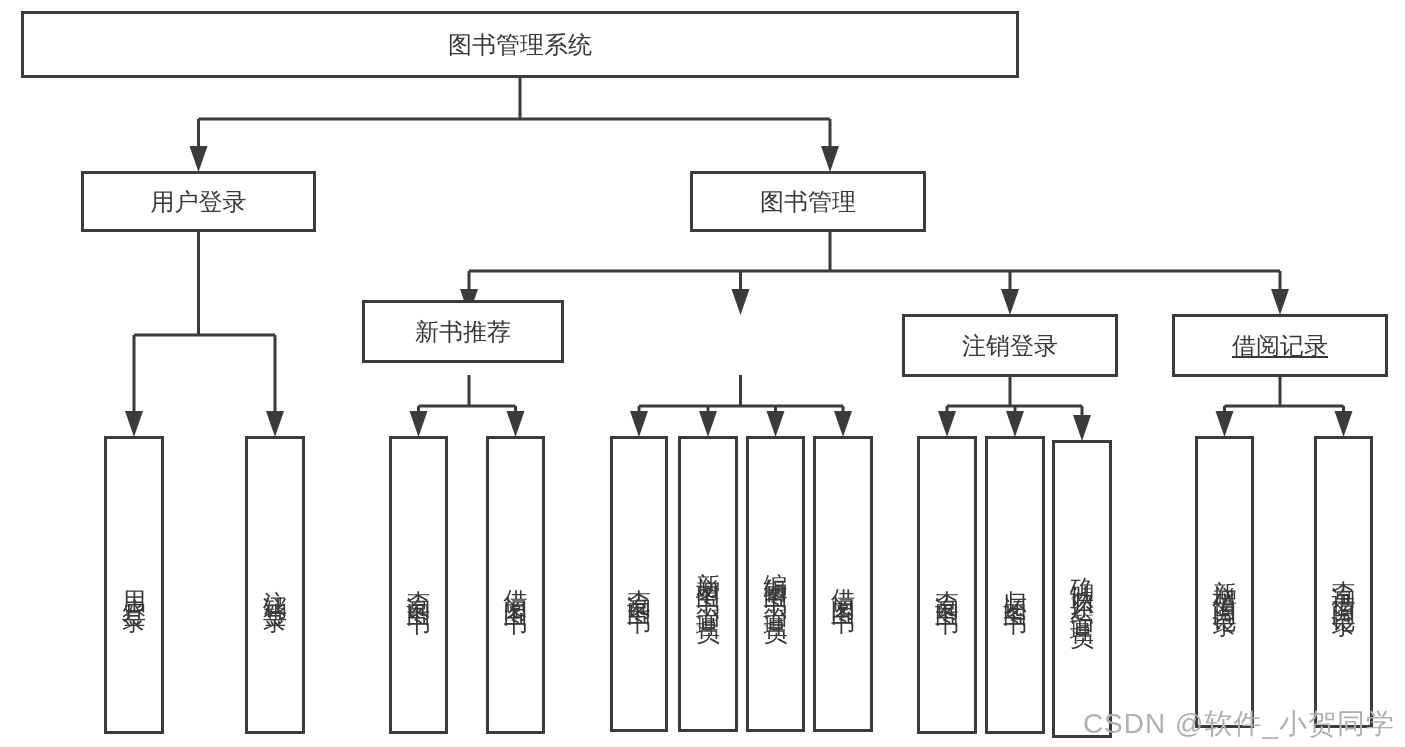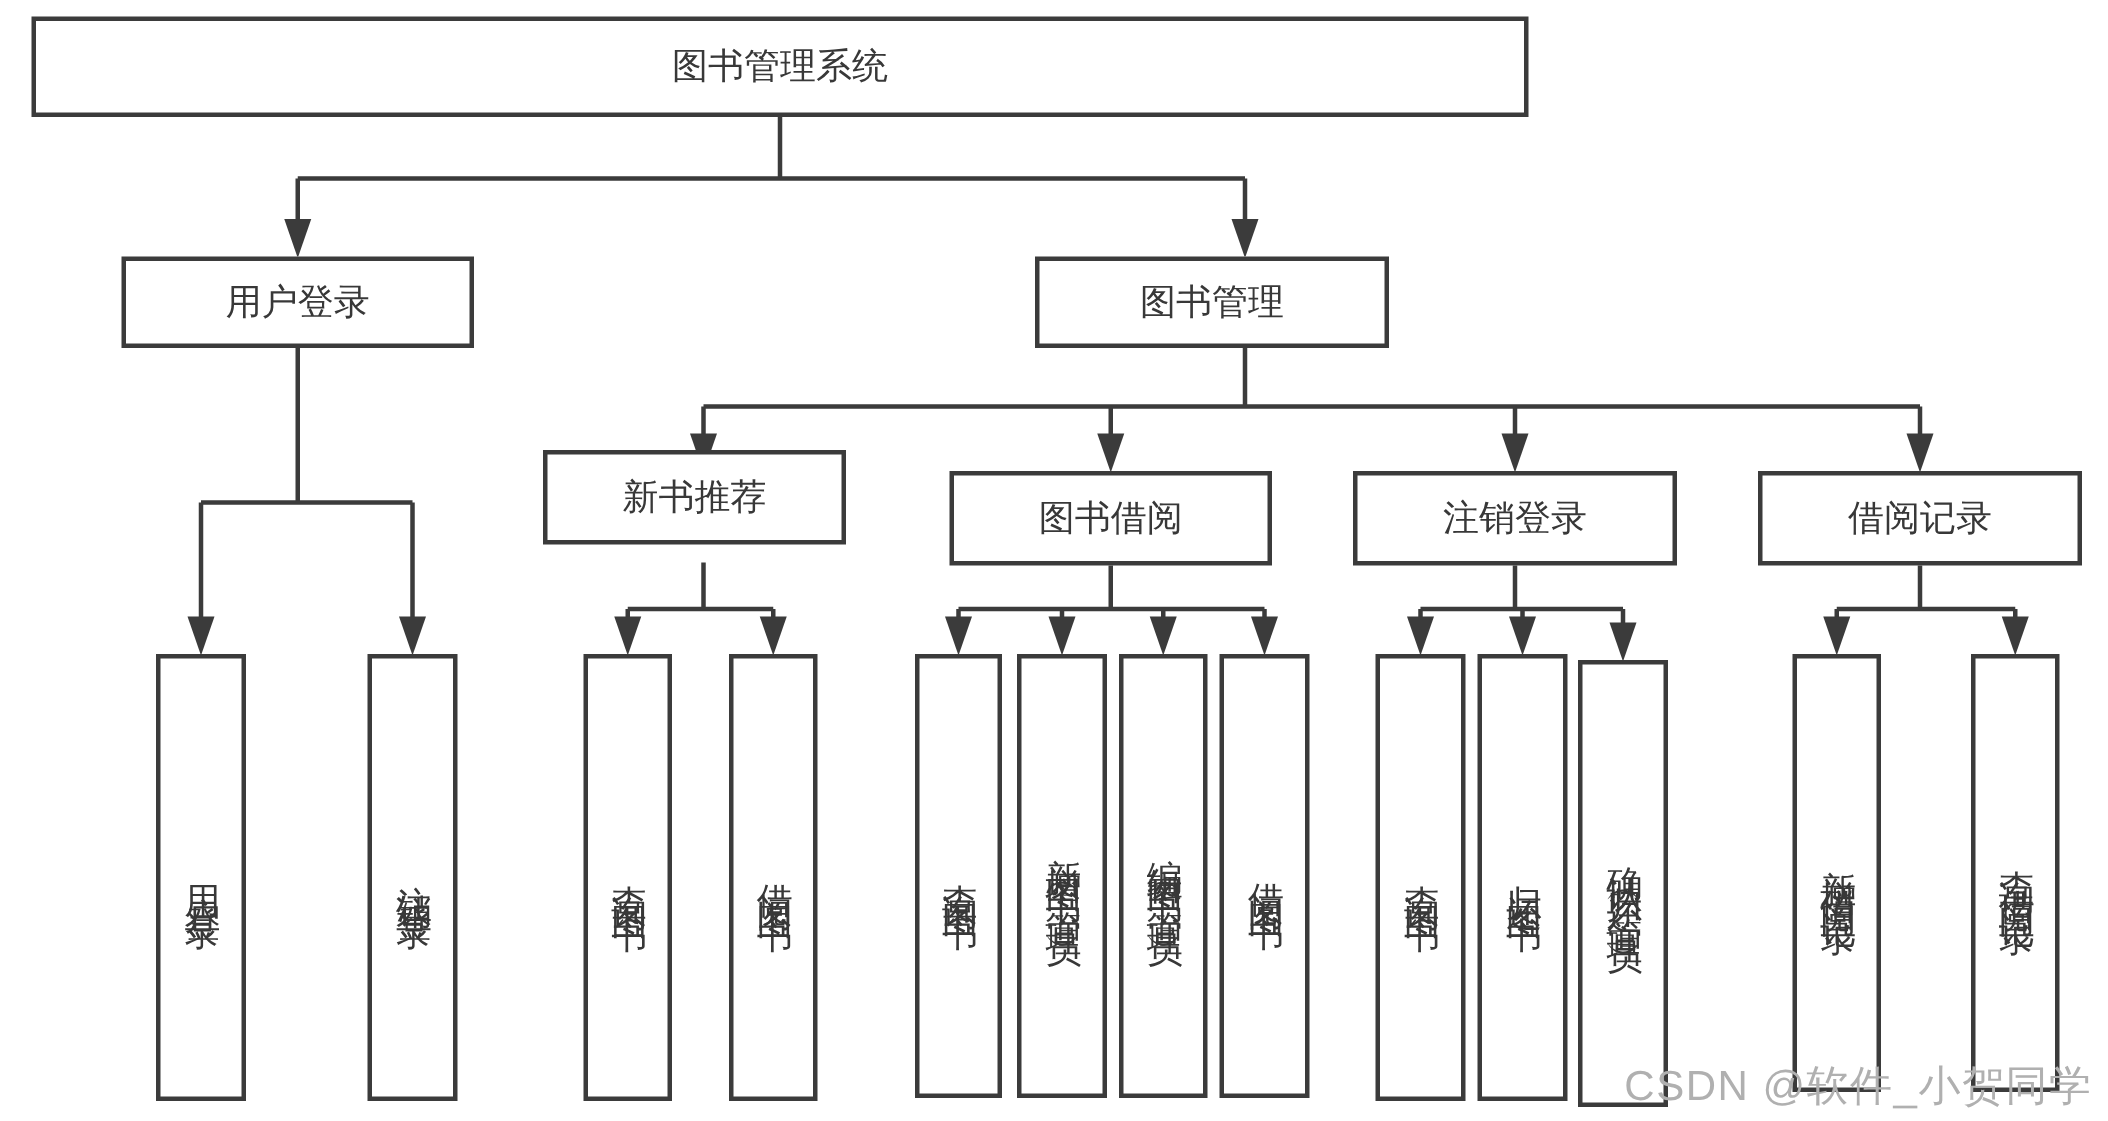--- a/index.html
+++ b/index.html
@@ -77,27 +77,24 @@
       </div>
       <div class="node" style="left: 81px; top: 171px; width: 235px; height: 61px;">
         <span class="node-label">用户登录</span>
       </div>
       <div class="node" style="left: 690px; top: 171px; width: 236px; height: 61px;">
         <span class="node-label">图书管理</span>
       </div>
       <div class="node" style="left: 362px; top: 300px; width: 202px; height: 63px;">
         <span class="node-label">新书推荐</span>
       </div>
-      <div class="node" style="left: 633px; top: 314px; width: 215px; height: 63px;">
-        <span class="node-label">图书借阅</span>
-      </div>
       <div class="node" style="left: 902px; top: 314px; width: 216px; height: 63px;">
         <span class="node-label">注销登录</span>
       </div>
-      <div class="node" style="left: 1172px; top: 314px; width: 216px; height: 63px;">
+      <div class="node" style="left: 1172px; top: 314px; width: 216px; height: 63px; text-decoration: underline;">
         <span class="node-label">借阅记录</span>
       </div>
       <div class="node vert" style="left: 104px; top: 436px; width: 60px; height: 298px;">
         <span class="node-label">用户登录</span>
       </div>
       <div class="node vert" style="left: 245px; top: 436px; width: 60px; height: 298px;">
         <span class="node-label">注销登录</span>
       </div>
       <div class="node vert" style="left: 389px; top: 436px; width: 59px; height: 298px;">
         <span class="node-label">查询图书</span>

